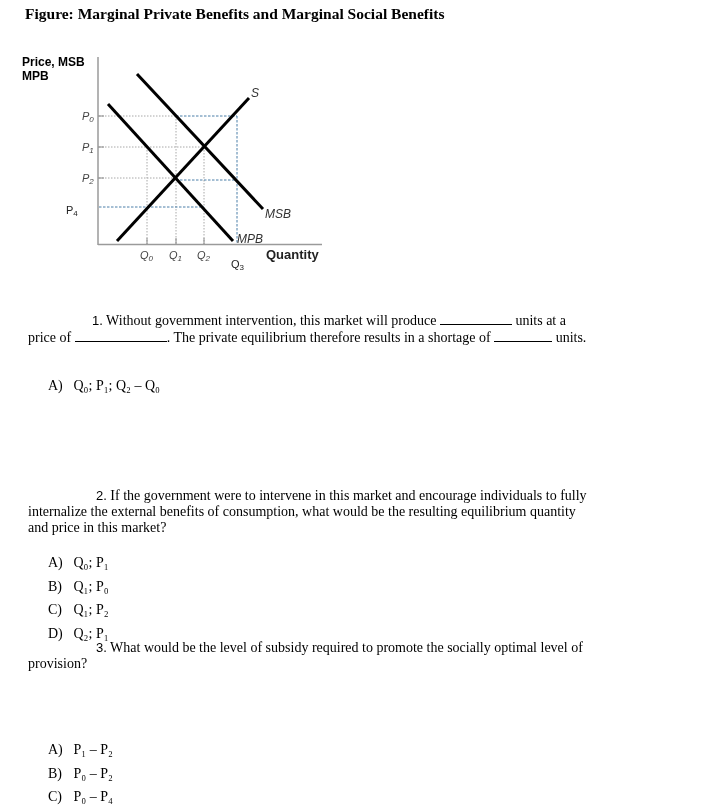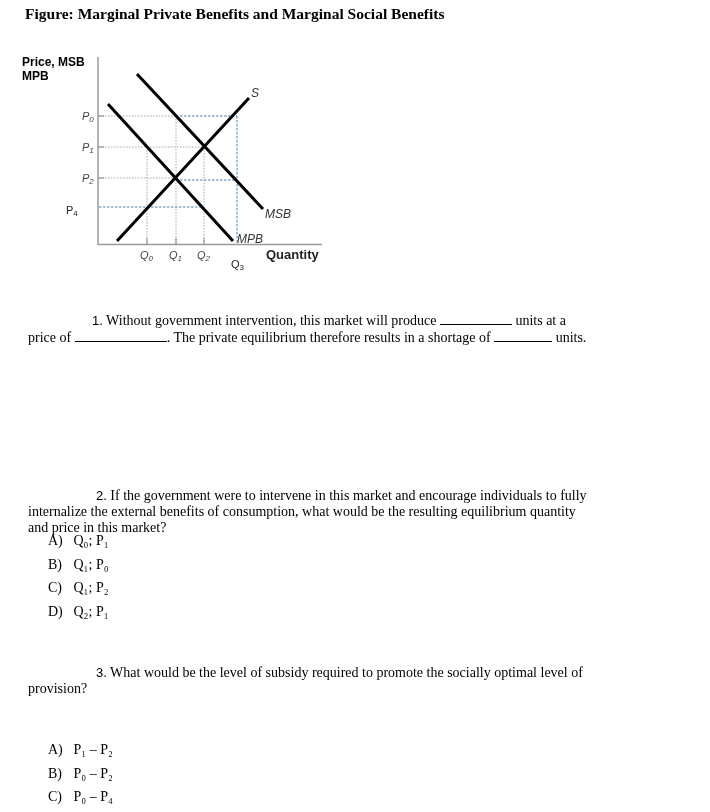--- a/index.html
+++ b/index.html
@@ -3,29 +3,29 @@
   <meta charset="utf-8">
   <style>
     html, body { margin: 0; padding: 0; background: #ffffff; }
     body { width: 710px; height: 812px; position: relative; overflow: hidden; color: #000; font-family: "Liberation Serif", serif; }
     .title { position: absolute; left: 25px; top: 5px; font-size: 15.5px; font-weight: bold; font-family: "Liberation Serif", serif; white-space: nowrap; }
     .graph { position: absolute; left: 0; top: 0; }
     .ylabel { position: absolute; left: 22px; top: 55px; font-family: "Liberation Sans", sans-serif; font-weight: bold; font-size: 12px; text-align: left; line-height: 14px; width: 76px; }
     .q { position: absolute; font-size: 14px; line-height: 16px; font-family: "Liberation Serif", serif; }
     .q1 { left: 28px; top: 312px; width: 560px; }
     .q2 { left: 28px; top: 488px; width: 560px; }
-    .q3 { left: 28px; top: 665px; width: 560px; }
+    .q3 { left: 28px; top: 640px; width: 560px; }
     .indent { display: inline-block; width: 64px; }
     .qnum { font-family: "Liberation Sans", sans-serif; font-size: 13px; }
     .blank { display: inline-block; border-bottom: 1px solid #000; height: 12px; vertical-align: baseline; }
     .opts { position: absolute; left: 48px; font-size: 14px; font-family: "Liberation Serif", serif; }
     .opt { height: 23.5px; line-height: 16px; white-space: nowrap; }
     .opt .letter { display: inline-block; width: 22px; }
     .opts1 { top: 378px; }
-    .opts2 { top: 533px; }
+    .opts2 { top: 555px; }
     .opts3 { top: 742px; }
   </style>
 </head>
 <body>
 
 <div class="title">Figure: Marginal Private Benefits and Marginal Social Benefits</div>
 
 <div class="ylabel">
   <div>Price, MSB</div>
   <div>MPB</div>
@@ -85,20 +85,21 @@
   <text x="265" y="218" font-family="Liberation Sans, sans-serif" font-size="12" font-style="italic" fill="#333">MSB</text>
   <text x="237" y="243" font-family="Liberation Sans, sans-serif" font-size="12" font-style="italic" fill="#333">MPB</text>
 
   <text x="266" y="259" font-family="Liberation Sans, sans-serif" font-size="13" font-weight="bold" fill="#222">Quantity</text>
 </svg>
 
 <div class="q q1">
   <span class="indent"></span><span class="qnum">1.</span><span> Without government intervention, this market will produce </span><span class="blank" style="width:72px"></span><span> units at a price of </span><span class="blank" style="width:92px"></span><span>.  The private equilibrium therefore results in a shortage of </span><span class="blank" style="width:58px"></span><span> units.</span>
 </div>
 <div class="opts opts1">
+  <div class="opt"><span class="letter">A)</span> <span>Q₀; P₁; Q₂ – Q₀</span></div>
 </div>
 
 <div class="q q2">
   <span class="indent" style="width:68px"></span><span class="qnum">2.</span><span> If the government were to intervene in this market and encourage individuals to fully internalize the external benefits of consumption, what would be the resulting equilibrium quantity and price in this market?</span>
 </div>
 <div class="opts opts2">
   <div class="opt"><span class="letter">A)</span> <span>Q₀; P₁</span></div>
   <div class="opt"><span class="letter">B)</span> <span>Q₁; P₀</span></div>
   <div class="opt"><span class="letter">C)</span> <span>Q₁; P₂</span></div>
   <div class="opt"><span class="letter">D)</span> <span>Q₂; P₁</span></div>

